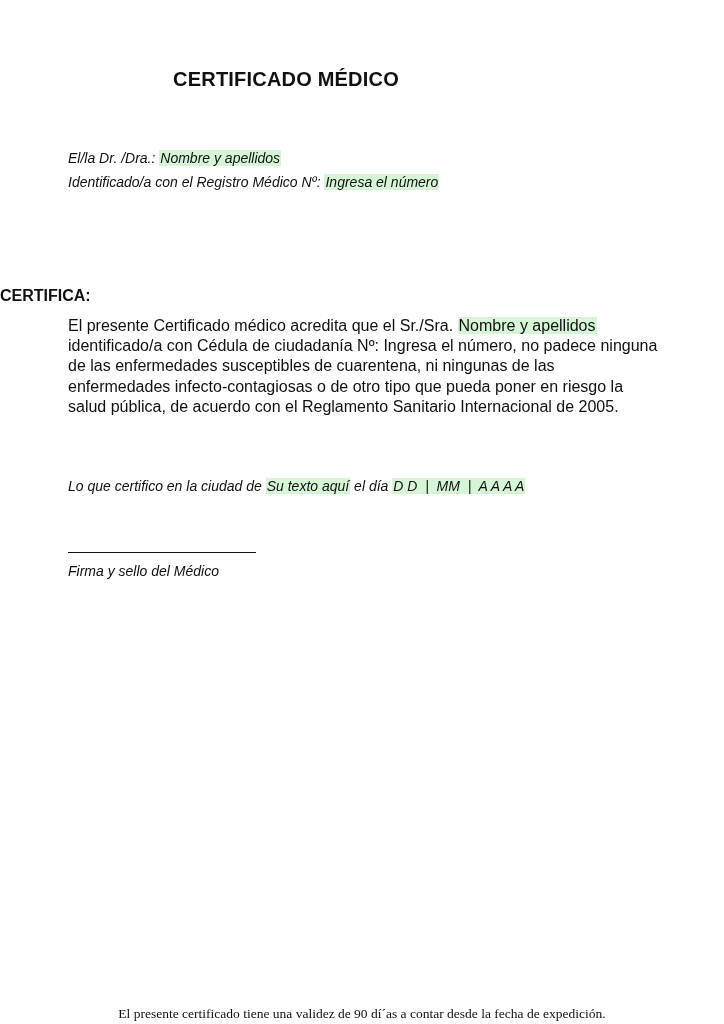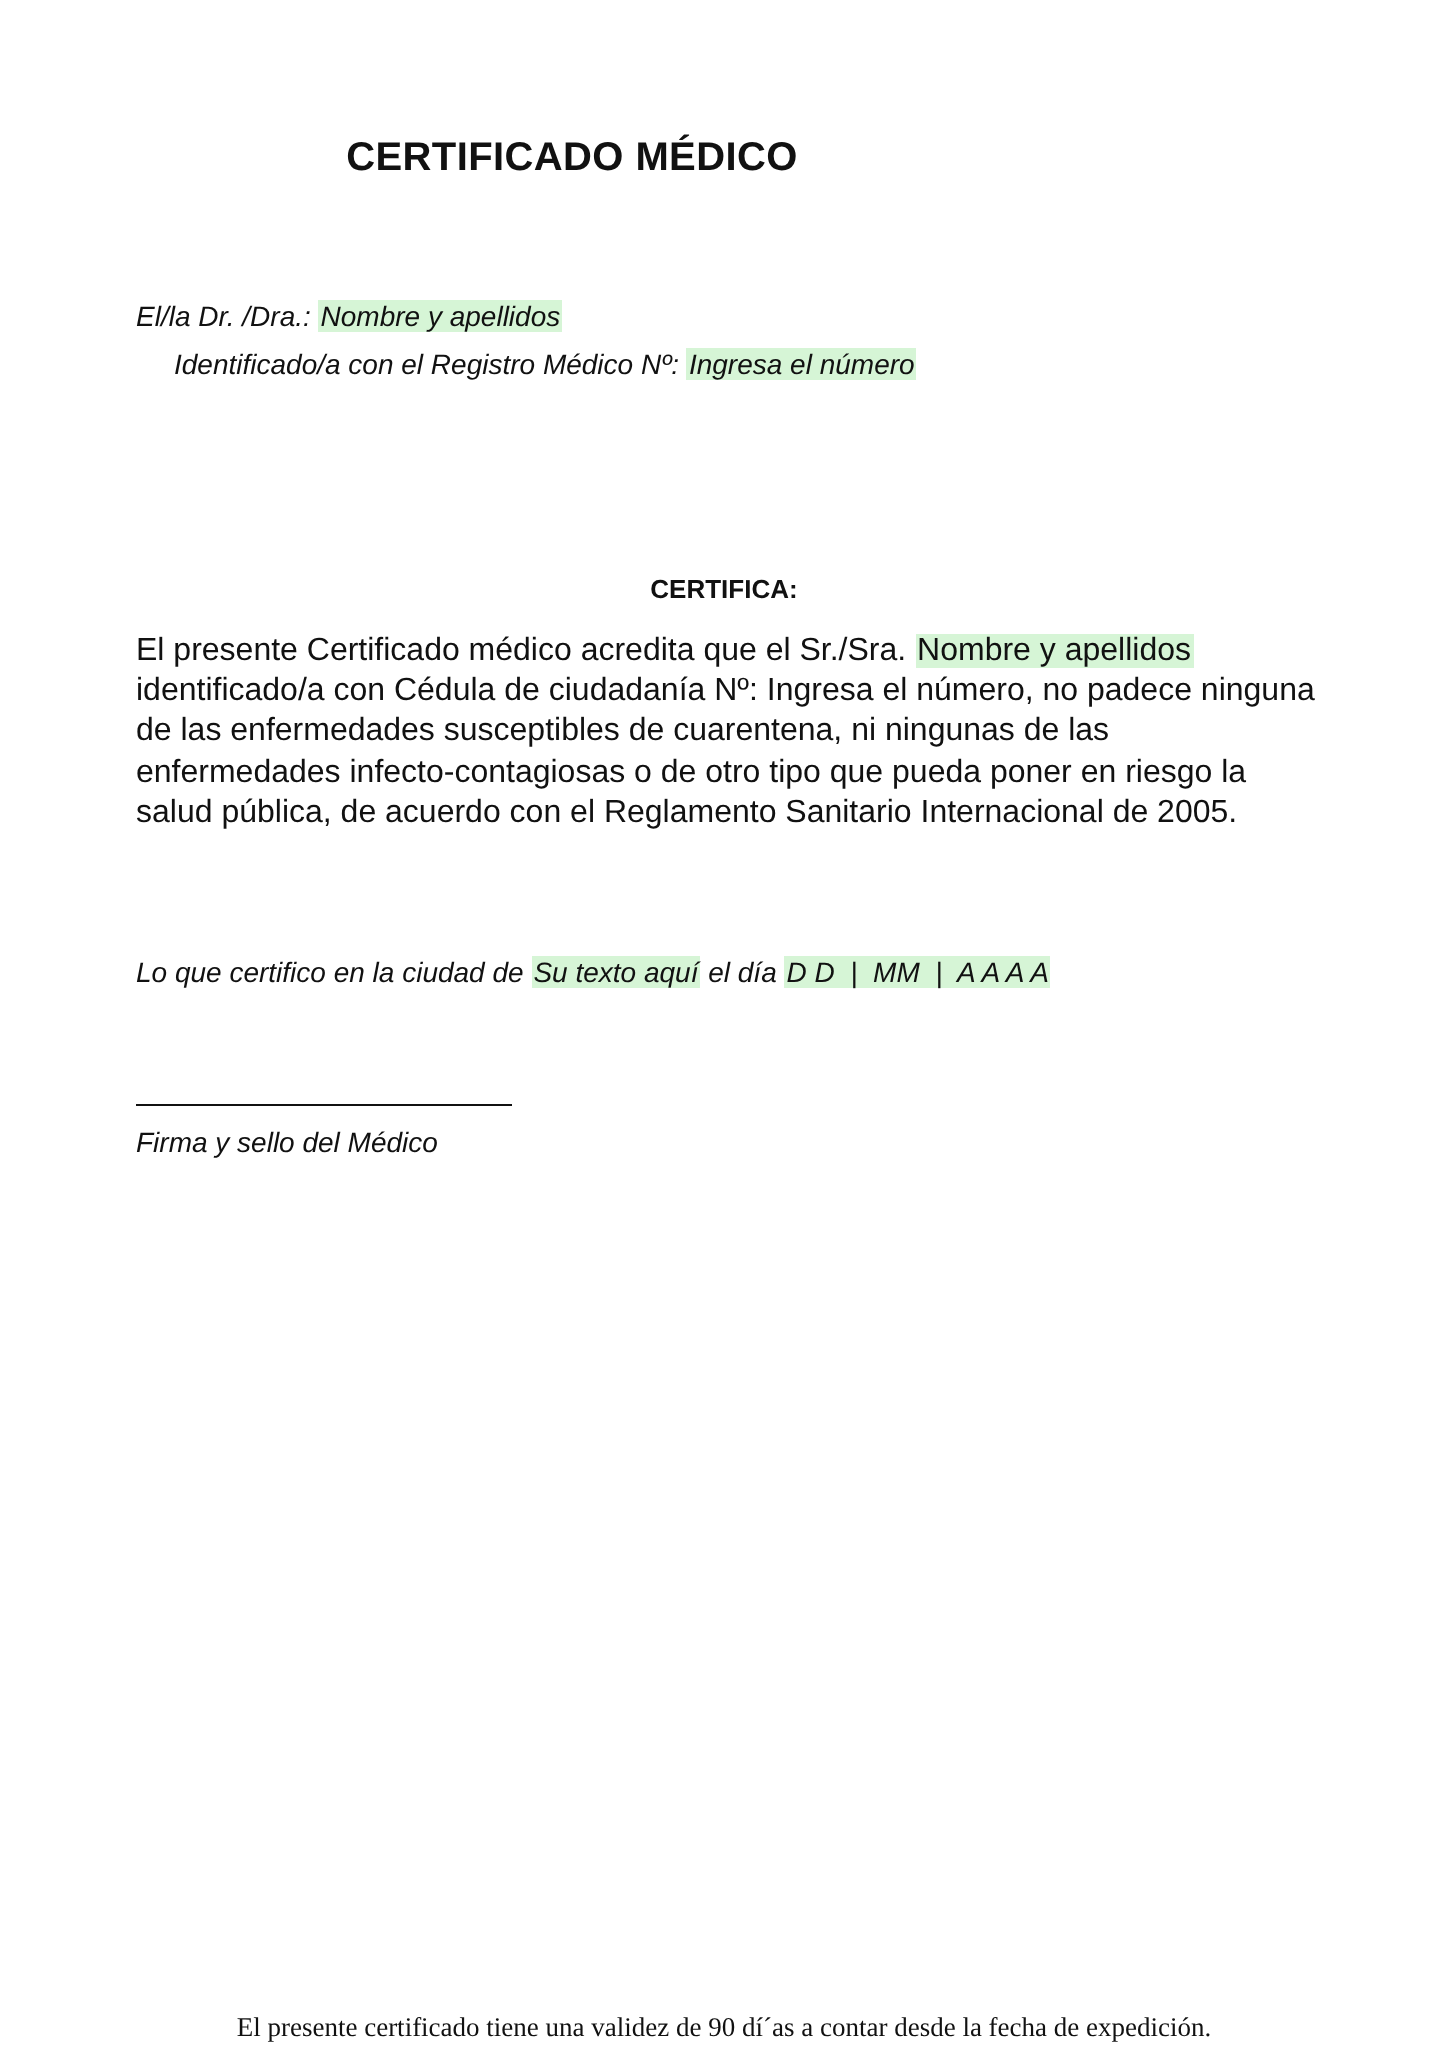--- a/index.html
+++ b/index.html
@@ -3,38 +3,38 @@
   <meta charset="utf-8">
   <style>
     html, body { margin: 0; padding: 0; background: #ffffff; }
     body { width: 724px; height: 1024px; position: relative; overflow: hidden; color: #111; }
     .page { position: absolute; left: 0; top: 0; width: 724px; height: 1024px; background: #fff; }
     .sans { font-family: "Liberation Sans", sans-serif; }
     .serif { font-family: "Liberation Serif", serif; margin-top: 44px; }
     .title { position: absolute; left: 0; width: 572px; top: 68px; text-align: center; font-size: 20px; font-weight: bold; letter-spacing: 0.2px; }
     .line { position: absolute; left: 68px; font-size: 14px; white-space: nowrap; font-style: italic; }
     .hl { background: #d6f5d6; padding: 0 1px; }
-    .subtitle { position: absolute; left: 0; width: 724px; top: 287px; text-align: center; font-size: 13px; font-weight: bold; }
+    .subtitle { position: absolute; left: 0; width: 724px; top: 287px; font-size: 16px; font-weight: bold; }
     .para { position: absolute; left: 68px; top: 316px; width: 590px; font-size: 16px; line-height: 20.2px; }
     .sigline { position: absolute; left: 68px; top: 552px; width: 188px; height: 0; border-top: 1.5px solid #111; }
     .footer { position: absolute; left: 0; width: 724px; top: 962px; text-align: center; font-size: 13.5px; }
   </style>
 </head>
 <body>
 
 <div class="page">
 
   <div class="title sans">CERTIFICADO MÉDICO</div>
 
   <div class="line sans" style="top:150px;">
     <span>El/la Dr. /Dra.:</span>
     <span class="hl">Nombre y apellidos</span>
   </div>
 
-  <div class="line sans" style="top:174px;margin-left:19px;">
+  <div class="line sans" style="top:174px;">
     <span>Identificado/a con el Registro Médico Nº:</span>
     <span class="hl">Ingresa el número</span>
   </div>
 
   <div class="subtitle sans">CERTIFICA:</div>
 
   <div class="para sans">
     <span>El presente Certificado médico acredita que el Sr./Sra.</span>
     <span class="hl">Nombre y apellidos</span>
     <span>identificado/a con Cédula de ciudadanía Nº: Ingresa el número, no padece ninguna de las enfermedades susceptibles de cuarentena, ni ningunas de las enfermedades infecto-contagiosas o de otro tipo que pueda poner en riesgo la salud pública, de acuerdo con el Reglamento Sanitario Internacional de 2005.</span>

